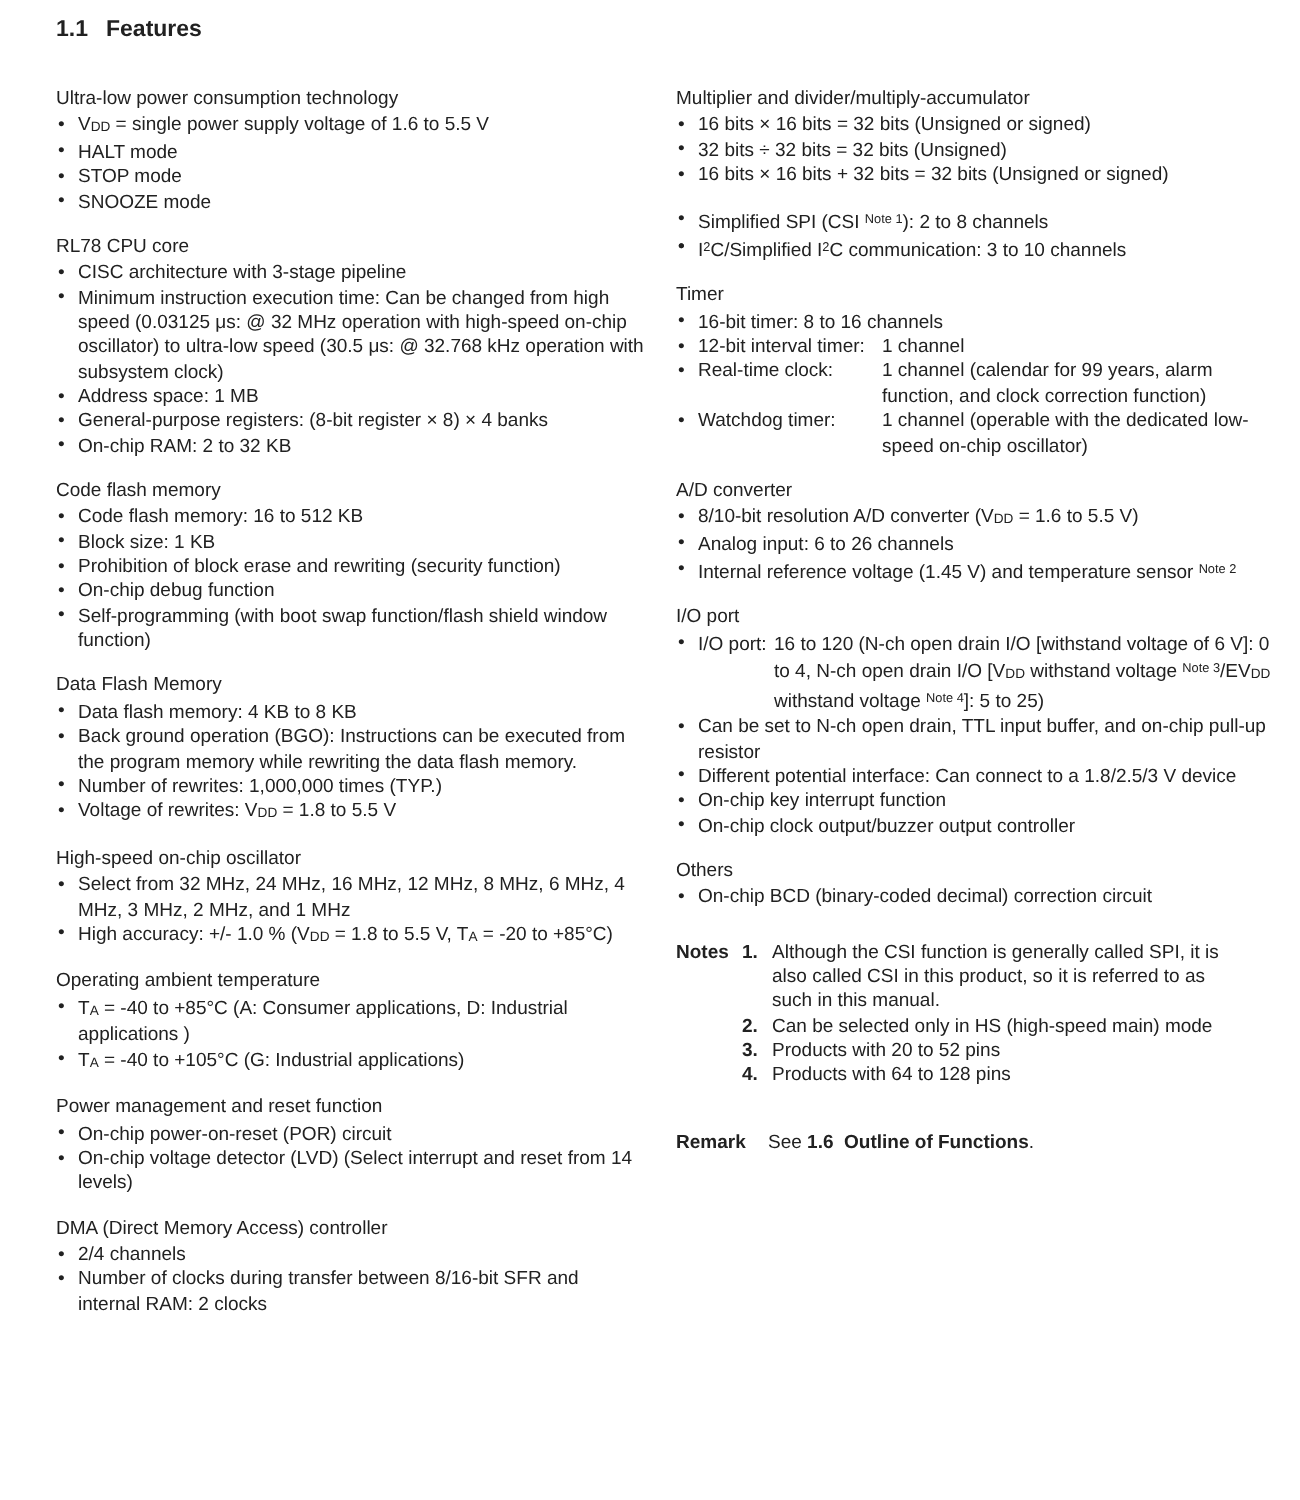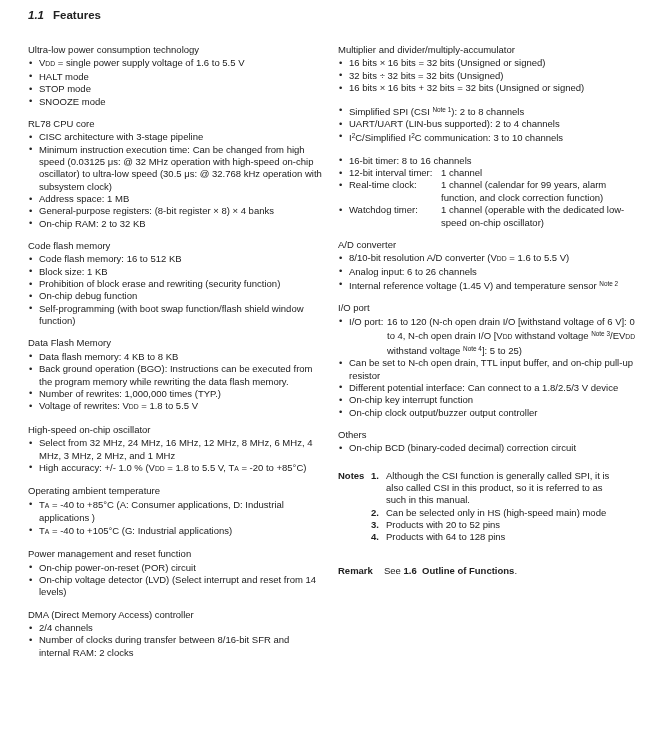--- a/index.html
+++ b/index.html
@@ -5,21 +5,21 @@
   * { margin:0; padding:0; box-sizing:border-box; }
   html,body { background:#ffffff; }
   body {
     width:650px; height:750px;
     font-family:"Liberation Sans","DejaVu Sans",sans-serif;
     color:#212121;
     -webkit-font-smoothing:antialiased;
   }
   .page { position:relative; width:650px; height:750px; background:#ffffff; overflow:hidden; }
   .title { position:absolute; left:28px; top:9px; font-size:11.5px; font-weight:bold; }
-  .title .tnum { margin-right:9px;font-style:italic; }
+  .title .tnum { margin-right:9px; }
   .cols { position:absolute; left:28px; top:44px; display:flex; }
   .col { font-size:9.5px; line-height:12.35px; }
   .col.left  { width:294px; }
   .col.right { width:299px; margin-left:16px; }
   .section { margin-top:10px; }
   .section:first-child { margin-top:0; }
   .heading { font-weight:normal; margin-bottom:1px; }
   .item { position:relative; padding-left:11px; }
   .blt { position:absolute; left:1px; top:-0.5px; }
   .lblrow { display:flex; }
@@ -98,24 +98,25 @@
       </div>
     <div class="col right" id="col-right">
         <div class="section">
           <div class="heading">Multiplier and divider/multiply-accumulator</div>
           <div class="item"><span class="blt">•</span><span>16 bits × 16 bits = 32 bits (Unsigned or signed)</span></div>
           <div class="item"><span class="blt">•</span><span>32 bits ÷ 32 bits = 32 bits (Unsigned)</span></div>
           <div class="item"><span class="blt">•</span><span>16 bits × 16 bits + 32 bits = 32 bits (Unsigned or signed)</span></div>
         </div>
         <div class="section">
           <div class="item"><span class="blt">•</span><span>Simplified SPI (CSI <span class="sp">Note 1</span>): 2 to 8 channels</span></div>
-          <div class="item"><span class="blt">•</span><span>UART/UART (LIN-bus supported): 2 to 4 channels</span></div>
+          <div class="item"><span class="blt">•</span></div>
           <div class="item"><span class="blt">•</span><span>I<span class="sp">2</span>C/Simplified I<span class="sp">2</span>C communication: 3 to 10 channels</span></div>
         </div>
         <div class="section">
+          <div class="heading">Timer</div>
           <div class="item"><span class="blt">•</span><span>16-bit timer: 8 to 16 channels</span></div>
           <div class="item">
             <span class="blt">•</span>
             <span class="lblrow">
               <span class="lbl" style="flex-basis: 92px;">12-bit interval timer:</span>
               <span class="desc">1 channel</span>
             </span>
           </div>
           <div class="item">
             <span class="blt">•</span>

